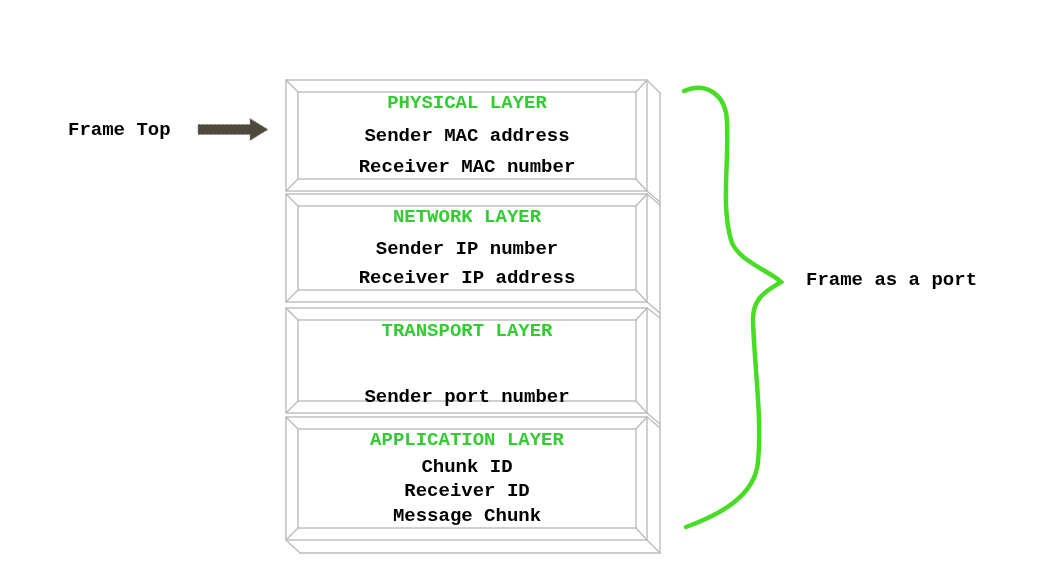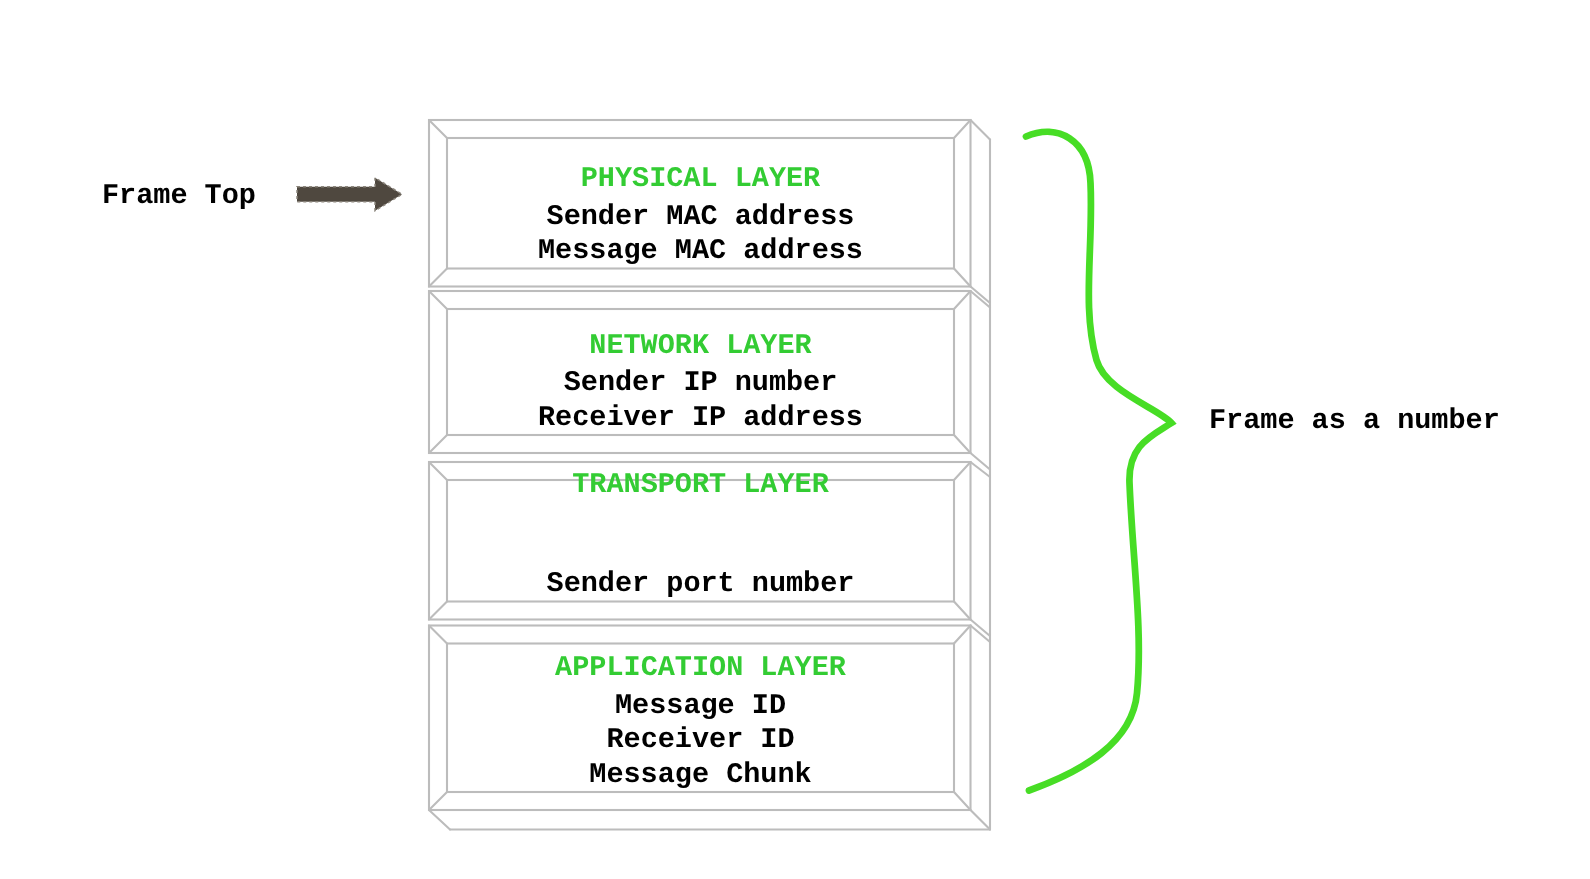--- a/index.html
+++ b/index.html
@@ -21,21 +21,21 @@
     fill: none;
     stroke-width: 1.4;
     stroke-linecap: round;
   }
   .layer-text {
     position: absolute;
     left: 298px;
     width: 338px;
     display: flex;
     flex-direction: column;
-    justify-content: flex-end;
+    justify-content: space-between;
     align-items: center;
     text-align: center;
     font-weight: bold;
     font-size: 19px;
     line-height: 23px;
     color: #000000;
     white-space: nowrap;
   }
   .layer-title {
     color: #33cc33;
@@ -118,36 +118,36 @@
              C 767 291, 752 297, 753 322
              C 755 372, 762 420, 758 462
              C 755 495, 722 514, 686 527" fill="none" stroke-width="4.5" stroke-linecap="round" stroke="#47dd25"></path>
   </svg>
 
   <div class="floating-label frame-top-label">Frame Top</div>
 
   <div class="layer-text" style="top:92px; height:87px;">
     <div class="layer-title">PHYSICAL LAYER</div>
     <div class="layer-line">Sender MAC address</div>
-    <div class="layer-line">Message MAC address</div>
+    <div class="layer-line">Receiver MAC number</div>
   </div>
 
   <div class="layer-text" style="top:206px; height:84px;border-radius:15px;">
     <div class="layer-title">NETWORK LAYER</div>
     <div class="layer-line">Sender IP number</div>
     <div class="layer-line">Receiver IP address</div>
   </div>
 
   <div class="layer-text" style="top:320px; height:81px;gap:41px;">
     <div class="layer-title">TRANSPORT LAYER</div>
     <div class="layer-line">Sender port number</div>
   </div>
 
   <div class="layer-text" style="top:429px; height:99px;">
     <div class="layer-title">APPLICATION LAYER</div>
-    <div class="layer-line">Message ID</div>
+    <div class="layer-line">Chunk ID</div>
     <div class="layer-line">Receiver ID</div>
     <div class="layer-line">Message Chunk</div>
   </div>
 
-  <div class="floating-label frame-stack-label">Frame as a number</div>
+  <div class="floating-label frame-stack-label">Frame as a port</div>
 
 </div>
 
 </body></html>

